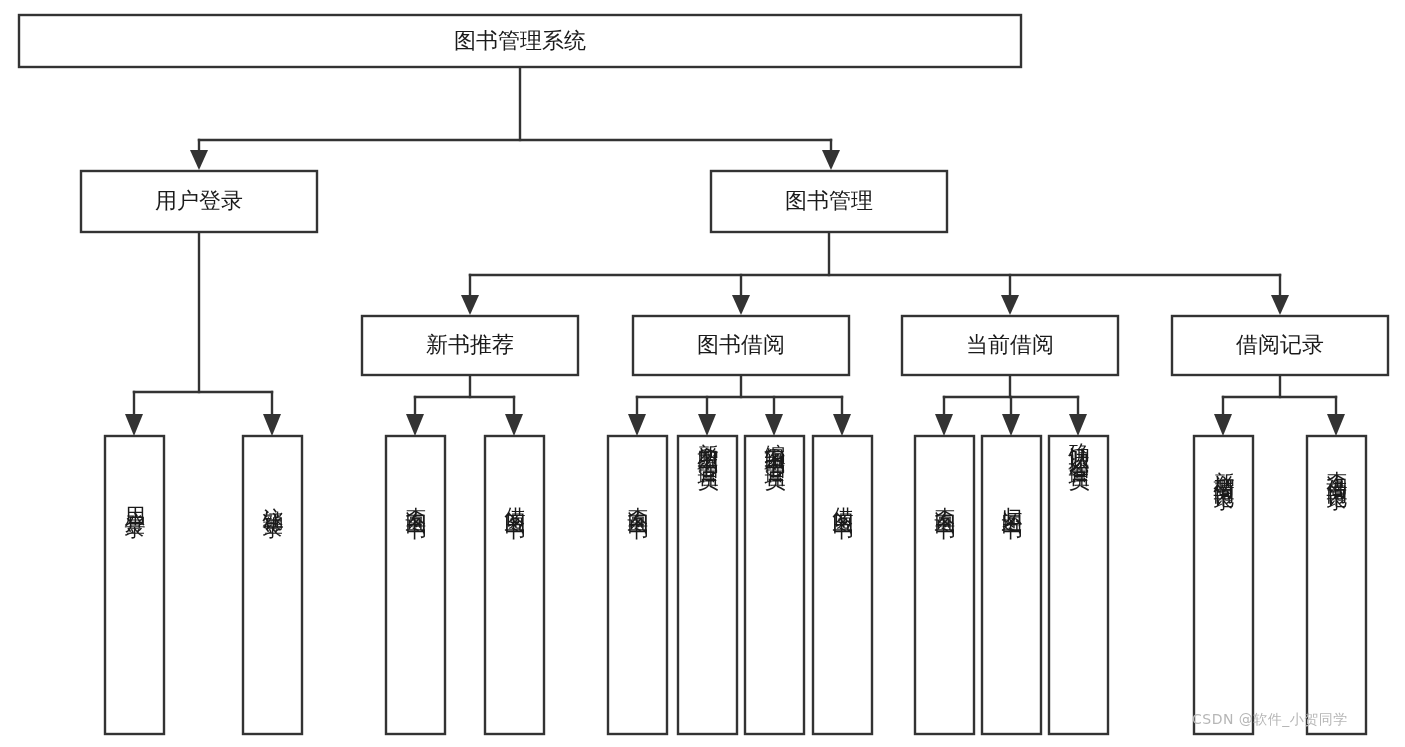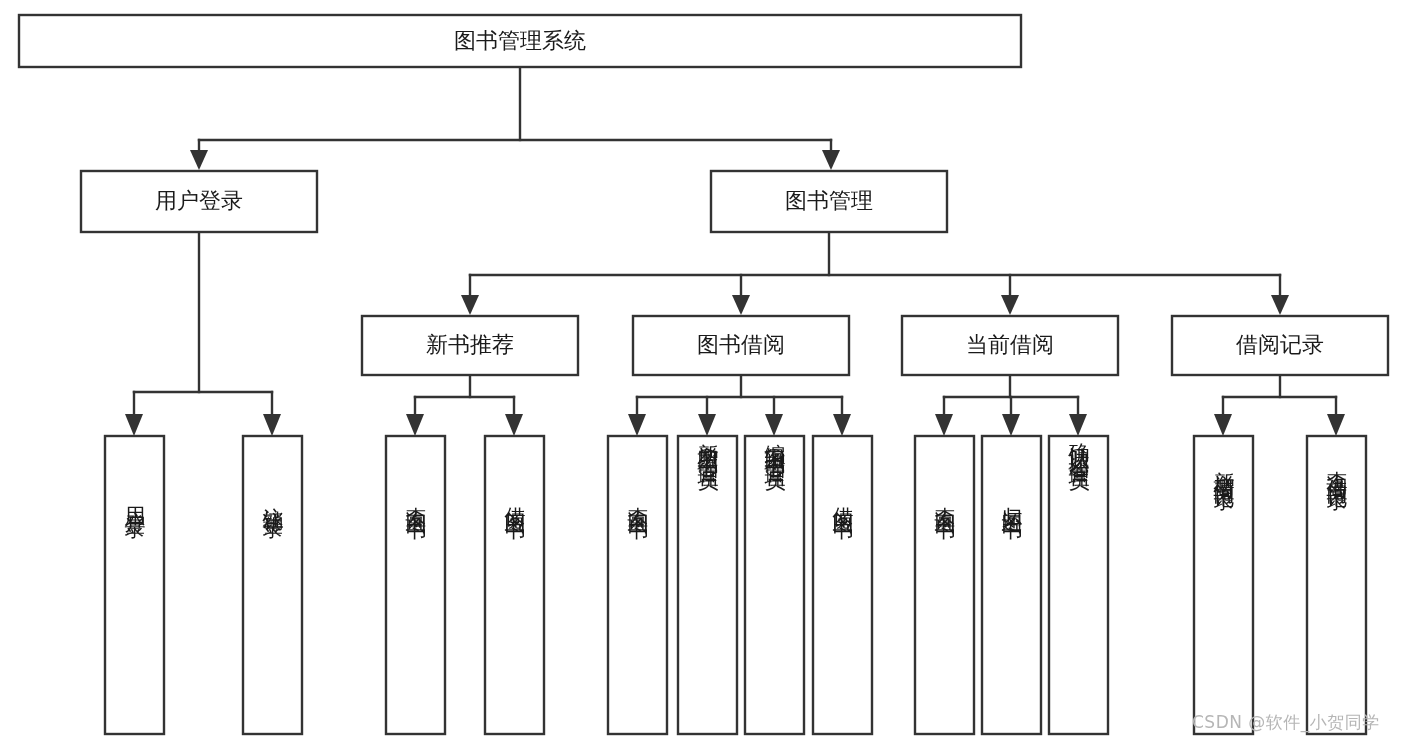--- a/index.html
+++ b/index.html
@@ -50,21 +50,21 @@
     font-family: "DejaVu Sans", "Liberation Sans", sans-serif;
     font-size: 21px;
     fill: #1a1a1a;
     text-anchor: middle;
     writing-mode: vertical-rl;
     letter-spacing: 4px;
   }
   .watermark {
     position: absolute;
     font-family: "DejaVu Sans", "Liberation Sans", sans-serif;
-    font-size: 17px;
+    font-size: 14px;
     color: #b6b6b6;
     white-space: nowrap;
     left: 1192px;
     top: 711px;
     letter-spacing: 0.5px;
   }
 </style>
 </head>
 <body>
 

